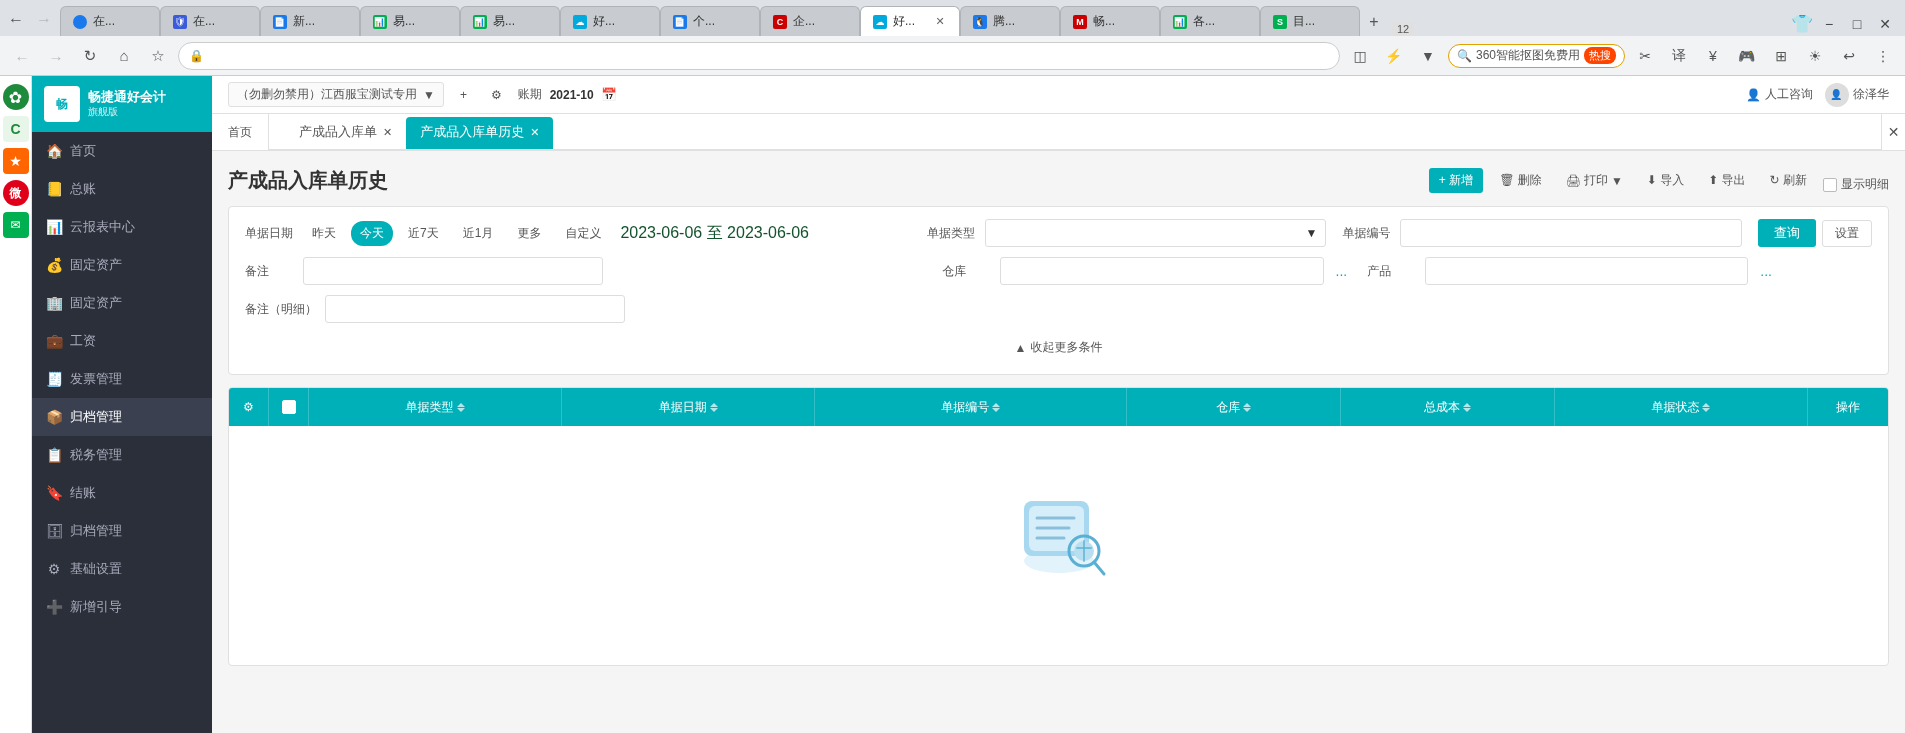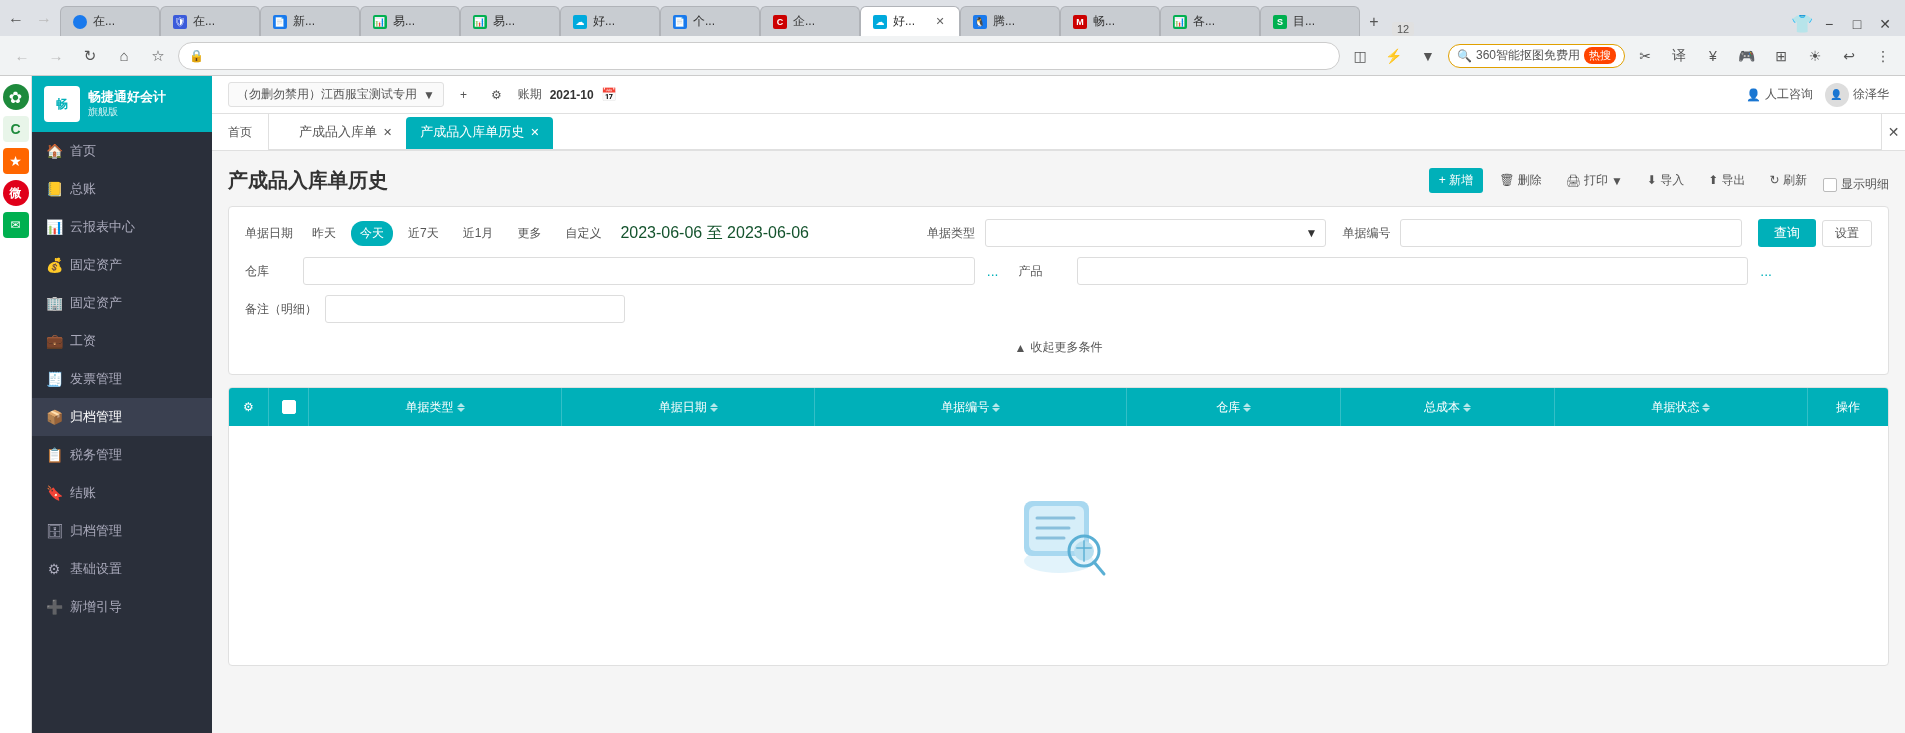--- a/index.html
+++ b/index.html
@@ -418,20 +418,24 @@
               <span class="filter-label">单据编号</span>
               <input class="filter-input" type="text" style="">
             </div>
             <div class="filter-query-col">
               <button class="query-btn">查询</button>
               <button class="settings-btn">设置</button>
             </div>
           </div>
 
           <div class="filter-row">
+            <div class="filter-field" style="flex:2.5;">
+              <span class="filter-label">备注</span>
+              <input class="filter-input" type="text" style="max-width: 300px;">
+            </div>
             <div class="filter-field" style="flex:1.5;">
               <span class="filter-label">仓库</span>
               <input class="filter-input" type="text" style="flex: 1 1 0%;">
               <span class="filter-dots">...</span>
             </div>
             <div class="filter-field" style="flex:1.5;">
               <span class="filter-label">产品</span>
               <input class="filter-input" type="text" style="flex: 1 1 0%;">
               <span class="filter-dots">...</span>
             </div>

